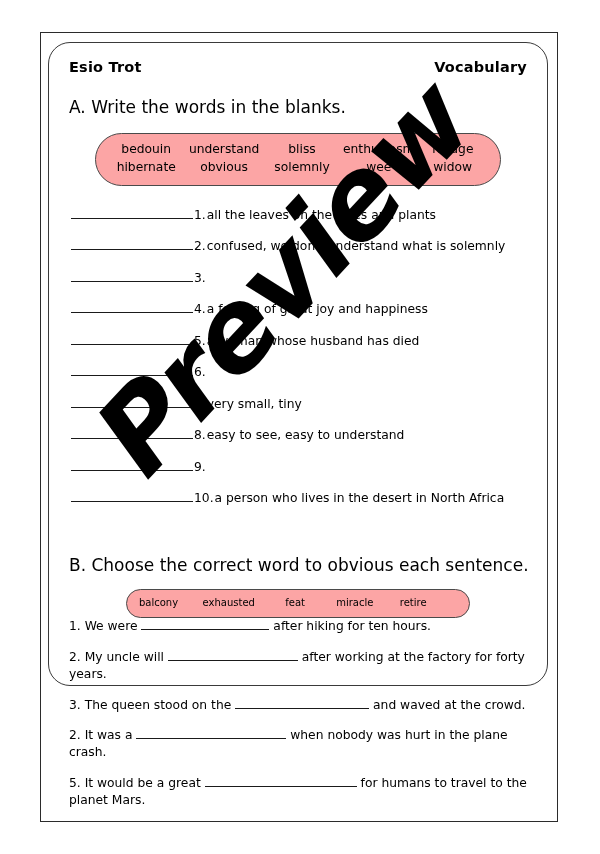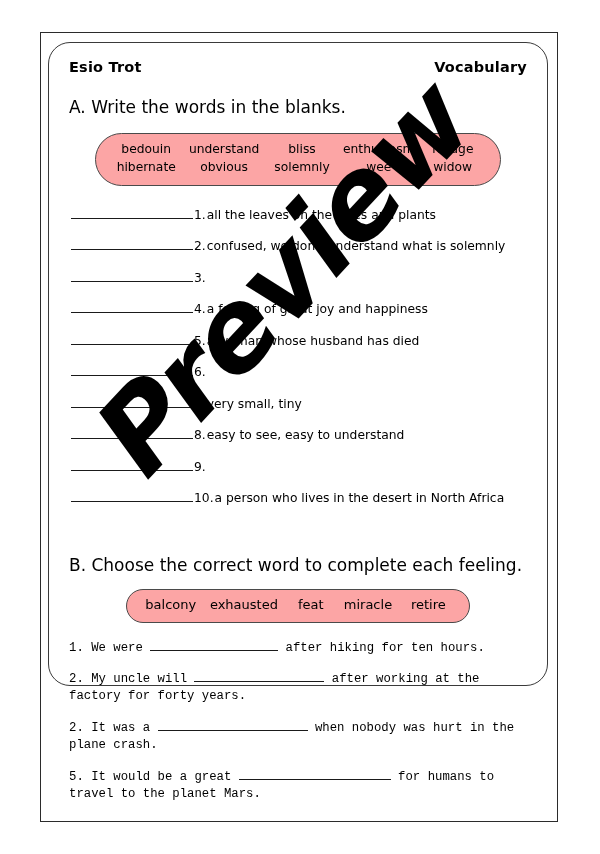--- a/index.html
+++ b/index.html
@@ -87,22 +87,21 @@
     line-height: 1.45;
   }
   .wordbank-b {
     margin: 14px auto 0 auto;
     width: 344px;
     padding: 6px 12px 7px 12px;
   }
   .wordbank-b .wb-row-single {
     display: grid;
     grid-template-columns: 1fr 1.3fr 0.8fr 1fr 0.9fr;
-    text-align: center;
-    font-size: 13px;
+    font-size: 10px;
     line-height: 1.45;
   }
 
   
   .defs {
     margin-top: 20px;
   }
   .def-row {
     display: flex;
     align-items: baseline;
@@ -117,23 +116,21 @@
     height: 12px;
     flex: 0 0 auto;
   }
   .def-text {
     margin-left: 1px;
     white-space: nowrap;
   }
 
   
   .sentences {
-    margin-top: 16px;
     padding-left: 2px;
-    font-family: Liberation Mono, monospace;
   }
   .sent-row {
     font-size: 12.3px;
     line-height: 1.42;
     margin-bottom: 13px;
   }
   .sent-blank {
     display: inline-block;
     border-bottom: 1px solid #1a1a1a;
     height: 11px;
@@ -250,35 +247,36 @@
     </div>
     <div class="def-row">
       <span class="blank-line"></span>
       <span class="def-text">10.</span>
       <span class="def-text">a person who lives in the desert in North Africa</span>
     </div>
   </div>
 
   <div class="spacer-b"></div>
 
-  <div class="instruction b">B. Choose the correct word to complete each feeling.</div>
+  <div class="instruction b">B. Choose the correct word to obvious each sentence.</div>
 
   <div class="wordbank wordbank-b">
     <div class="wb-row-single">
       <span>balcony</span>
       <span>exhausted</span>
       <span>feat</span>
       <span>miracle</span>
       <span>retire</span>
     </div>
   </div>
 
   <div class="sentences">
     <div class="sent-row"><span>1. We were </span><span class="sent-blank sb-1"></span><span> after hiking for ten hours.</span></div>
     <div class="sent-row"><span>2. My uncle will </span><span class="sent-blank sb-2"></span><span> after working at the factory for forty years.</span></div>
+    <div class="sent-row"><span>3. The queen stood on the </span><span class="sent-blank sb-3"></span><span> and waved at the crowd.</span></div>
     <div class="sent-row"><span>2. It was a </span><span class="sent-blank sb-4"></span><span> when nobody was hurt in the plane crash.</span></div>
     <div class="sent-row"><span>5. It would be a great </span><span class="sent-blank sb-5"></span><span> for humans to travel to the planet Mars.</span></div>
   </div>
 
 </div>
 
 <div class="watermark">
   <div class="watermark-text">Preview</div>
 </div>
 

